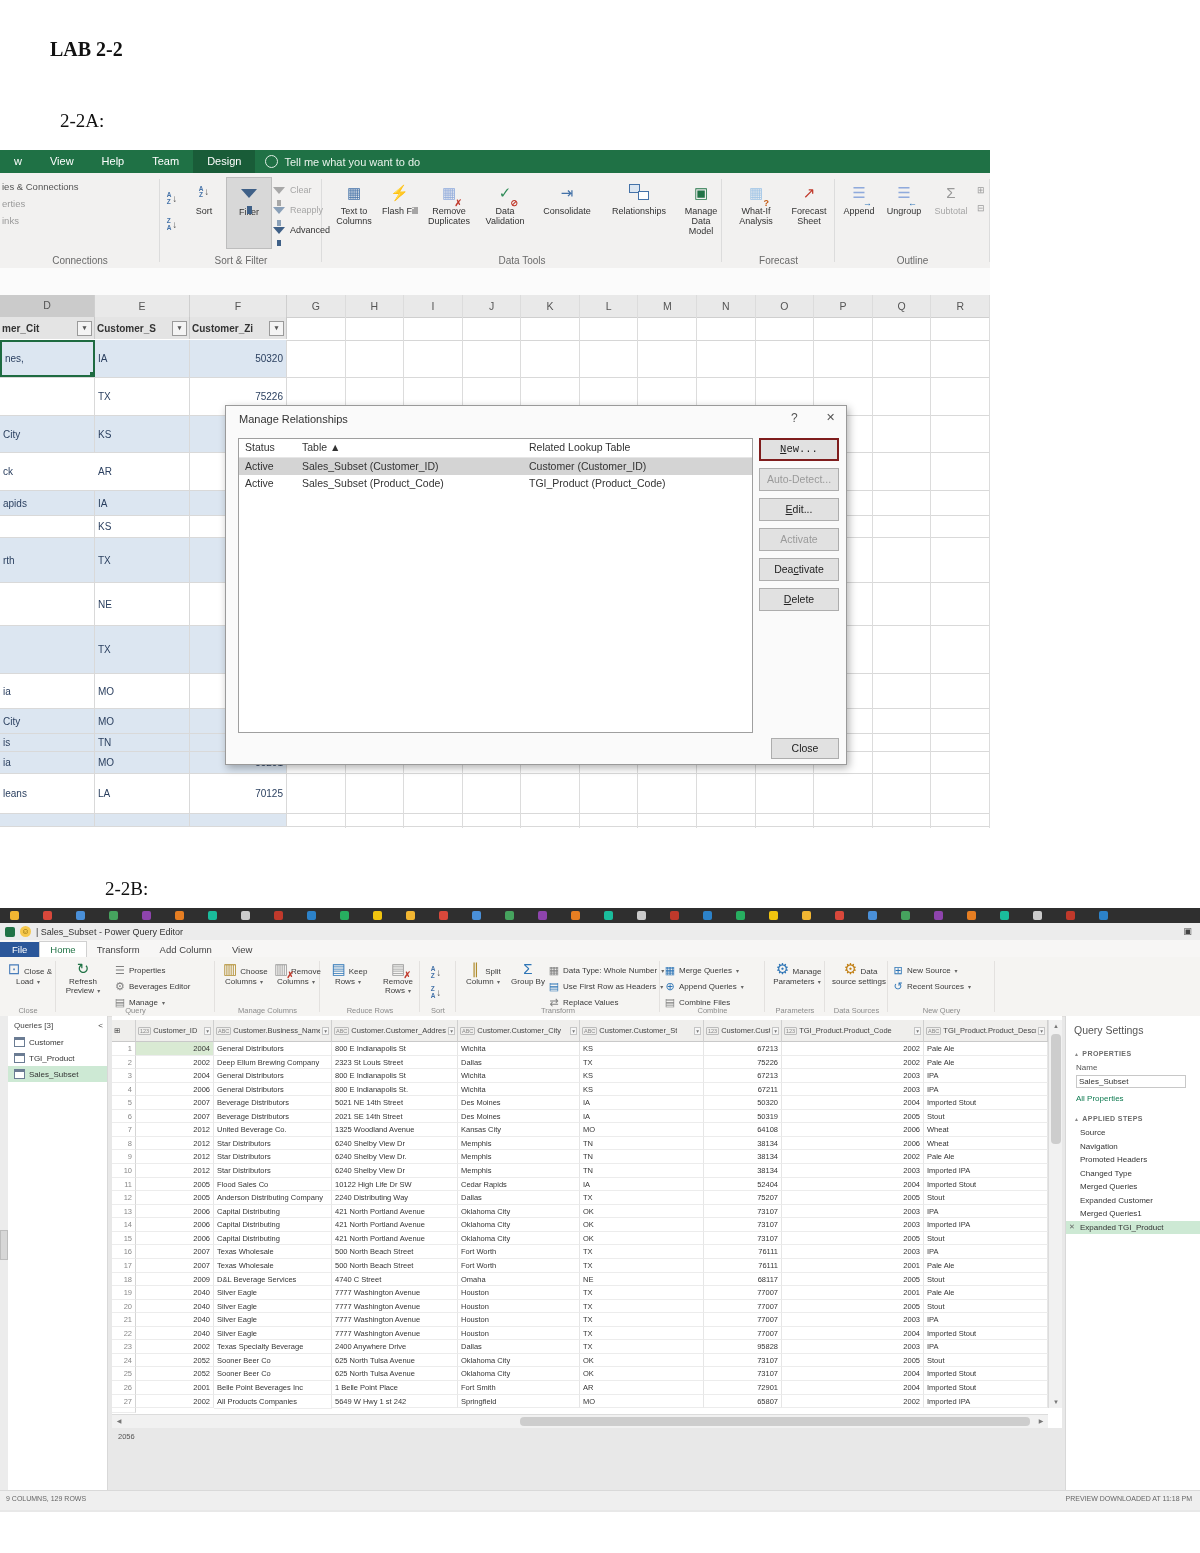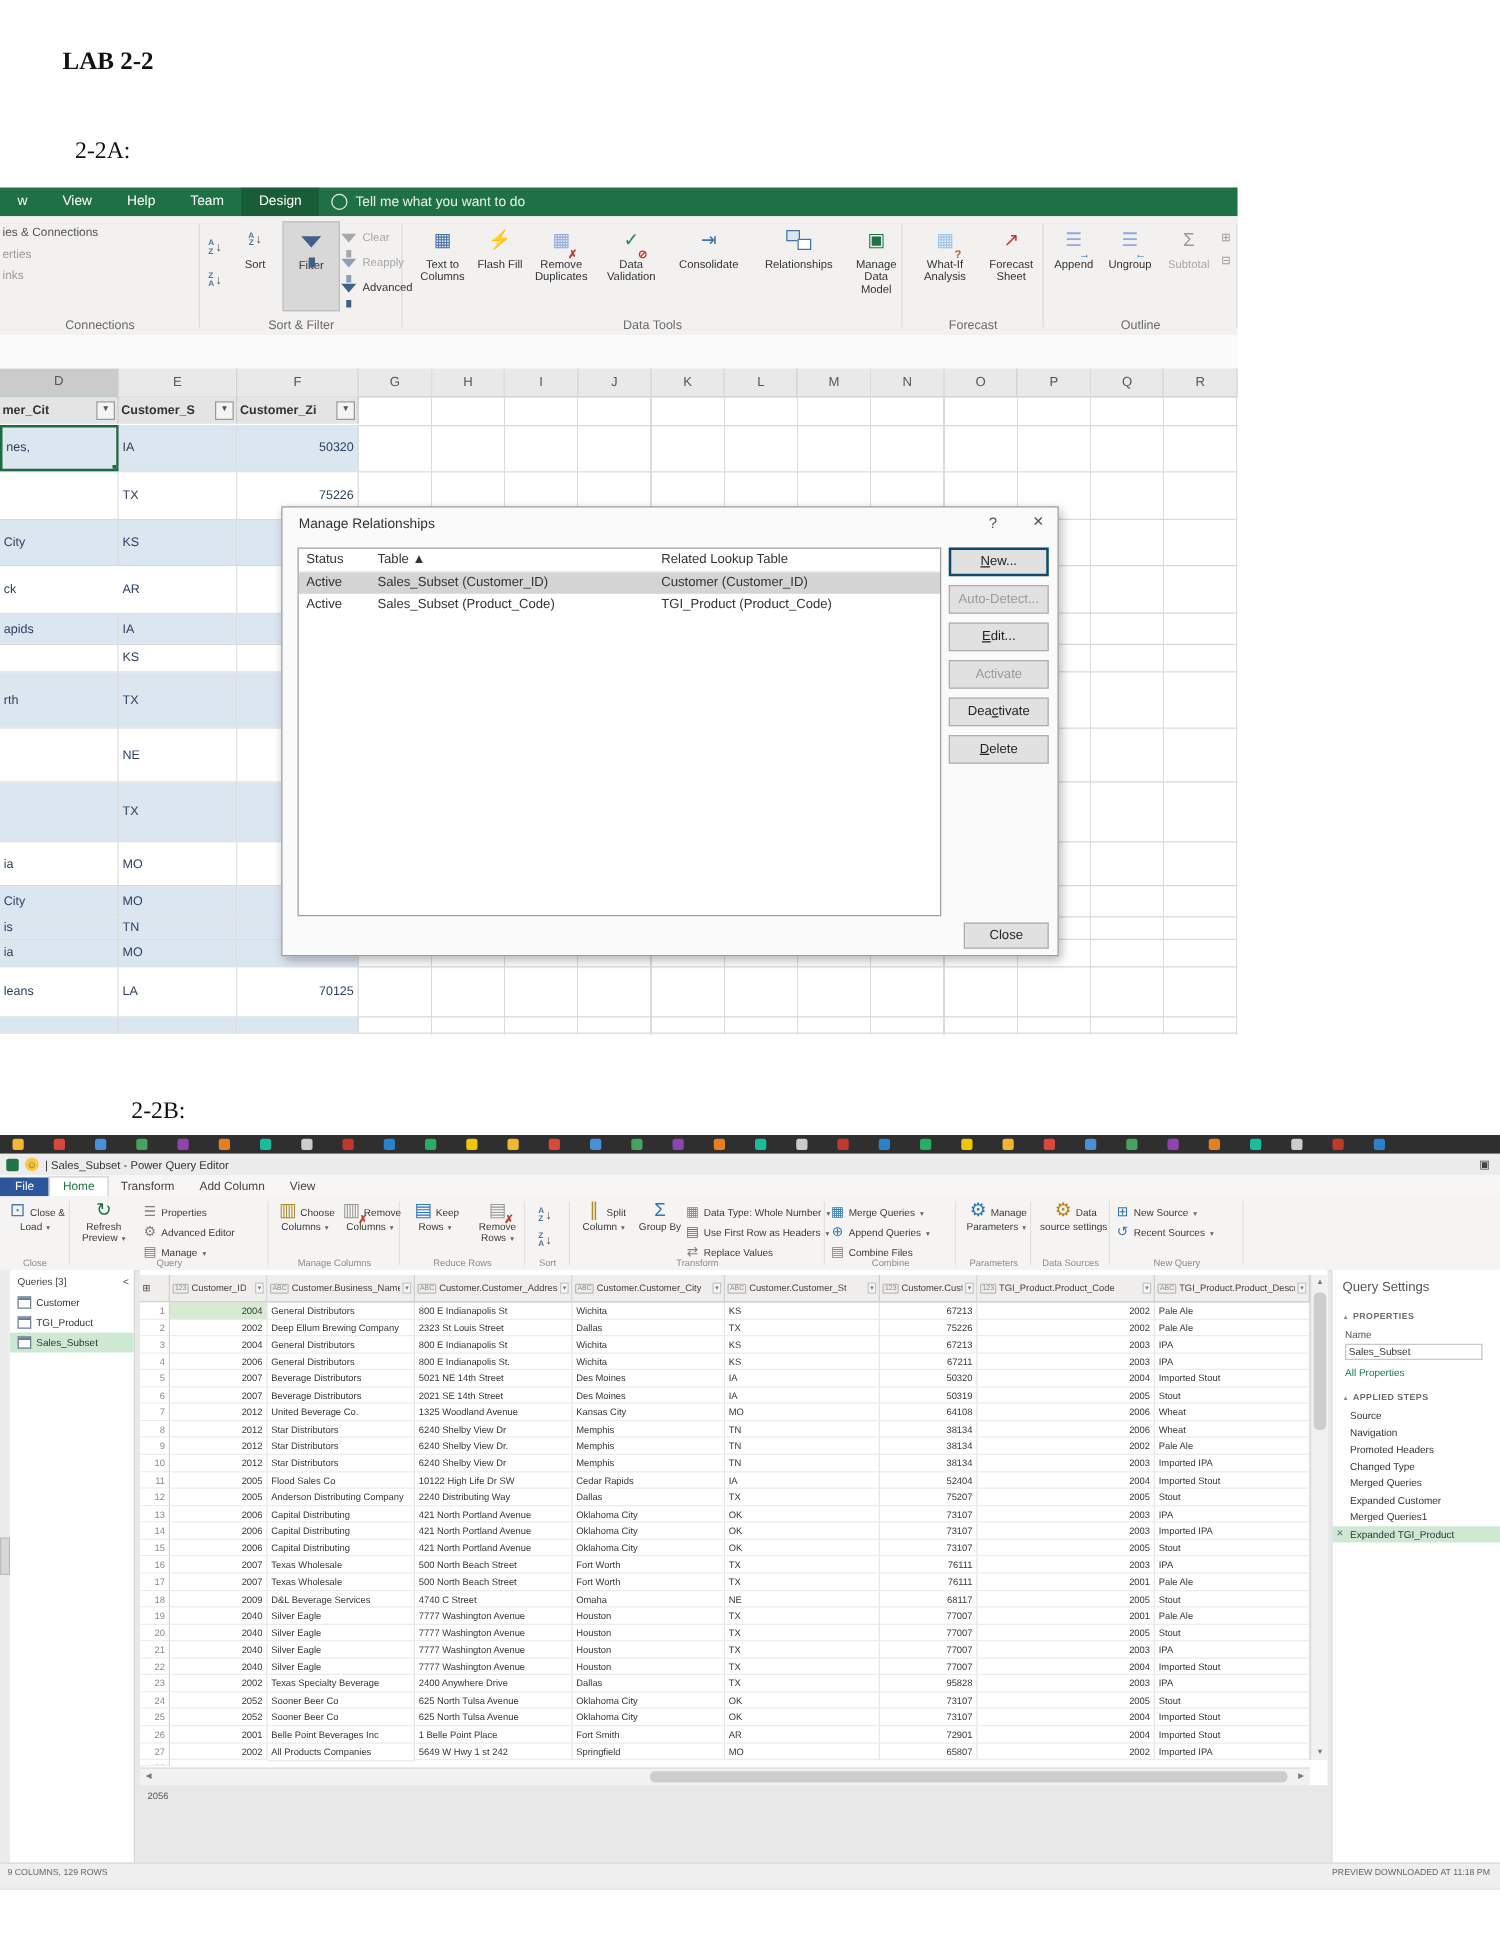--- a/index.html
+++ b/index.html
@@ -59,21 +59,21 @@
   .dlg-title{position:absolute;left:13px;top:7px;font-size:11px;color:#333;}
   .dlg-help{position:absolute;left:565px;top:5px;font-size:12px;color:#555;}
   .dlg-x{position:absolute;left:600px;top:5px;font-size:11px;color:#555;}
   .dlg-list{position:absolute;left:12px;top:32px;width:513px;height:293px;background:#fff;border:1px solid #9f9f9f;overflow:hidden;}
   .dlg-lh{position:absolute;left:0;top:0;width:100%;height:18px;border-bottom:1px solid #e6e6e6;}
   .dlg-lh span, .dlgrow span{position:absolute;top:0;height:17px;line-height:17px;white-space:nowrap;overflow:hidden;}
   .c-status{left:6px;width:54px;} .c-table{left:63px;width:224px;} .c-lookup{left:290px;width:218px;}
   .dlgrow{position:absolute;left:0;width:100%;height:17px;}
   .dlgrow.selrow{background:#d4d4d4;}
   .dlg-btn{position:absolute;left:533px;width:80px;height:23px;background:#e1e1e1;border:1px solid #adadad;font-size:10.5px;color:#222;text-align:center;line-height:21px;box-sizing:border-box;}
-  .dlg-btn.primary{border:2px solid #0c4a6e;line-height:19px;}
+  .dlg-btn.primary{border:2px solid #7f1d1d;line-height:19px;font-family:Liberation Mono, monospace;}
   .dlg-btn.disabled{color:#9a9a9a;}
   .dlg-close{position:absolute;left:545px;top:332px;width:68px;height:21px;background:#e1e1e1;border:1px solid #adadad;font-size:10.5px;text-align:center;line-height:19px;box-sizing:border-box;color:#222;}
   
   .pq{position:absolute;left:0;top:908px;width:1200px;height:604px;background:#e8e8e8;}
   .pq-favbar{position:absolute;left:0;top:0;width:1200px;height:15px;background:#2f2f2f;display:flex;align-items:center;gap:24px;padding-left:10px;box-sizing:border-box;}
   .fav{width:9px;height:9px;border-radius:2px;flex:0 0 auto;}
   .pq-title{position:absolute;left:0;top:15px;width:1200px;height:17px;background:#ececec;display:flex;align-items:center;gap:5px;padding-left:5px;box-sizing:border-box;font-size:9px;color:#333;}
   .appsq{width:10px;height:10px;background:#217346;border-radius:2px;}
   .smiley{width:11px;height:11px;background:#f6c84c;border-radius:50%;font-size:8px;line-height:11px;text-align:center;color:#7a5b00;}
   .winic{position:absolute;right:8px;top:3px;font-size:9px;color:#444;}
@@ -515,21 +515,21 @@
           <div class="psm" style="left: 58px; top: 6px;">
             <span class="icw" style="width: 12px;">
               <span class="glyph sm" style="color: rgb(128, 128, 128);">☰</span>
             </span>
             <span>Properties</span>
           </div>
           <div class="psm" style="left: 58px; top: 22px;">
             <span class="icw" style="width: 12px;">
               <span class="glyph sm" style="color: rgb(128, 128, 128);">⚙</span>
             </span>
-            <span>Advanced Editor</span>
+            <span>Beverages Editor</span>
           </div>
           <div class="psm" style="left: 58px; top: 38px;">
             <span class="icw" style="width: 12px;">
               <span class="glyph sm" style="color: rgb(128, 128, 128);">▤</span>
             </span>
             <span>Manage</span>
             <span class="dd">▾</span>
           </div>
         </div>
         <div class="pgrp" style="left: 215px; width: 105px;">

